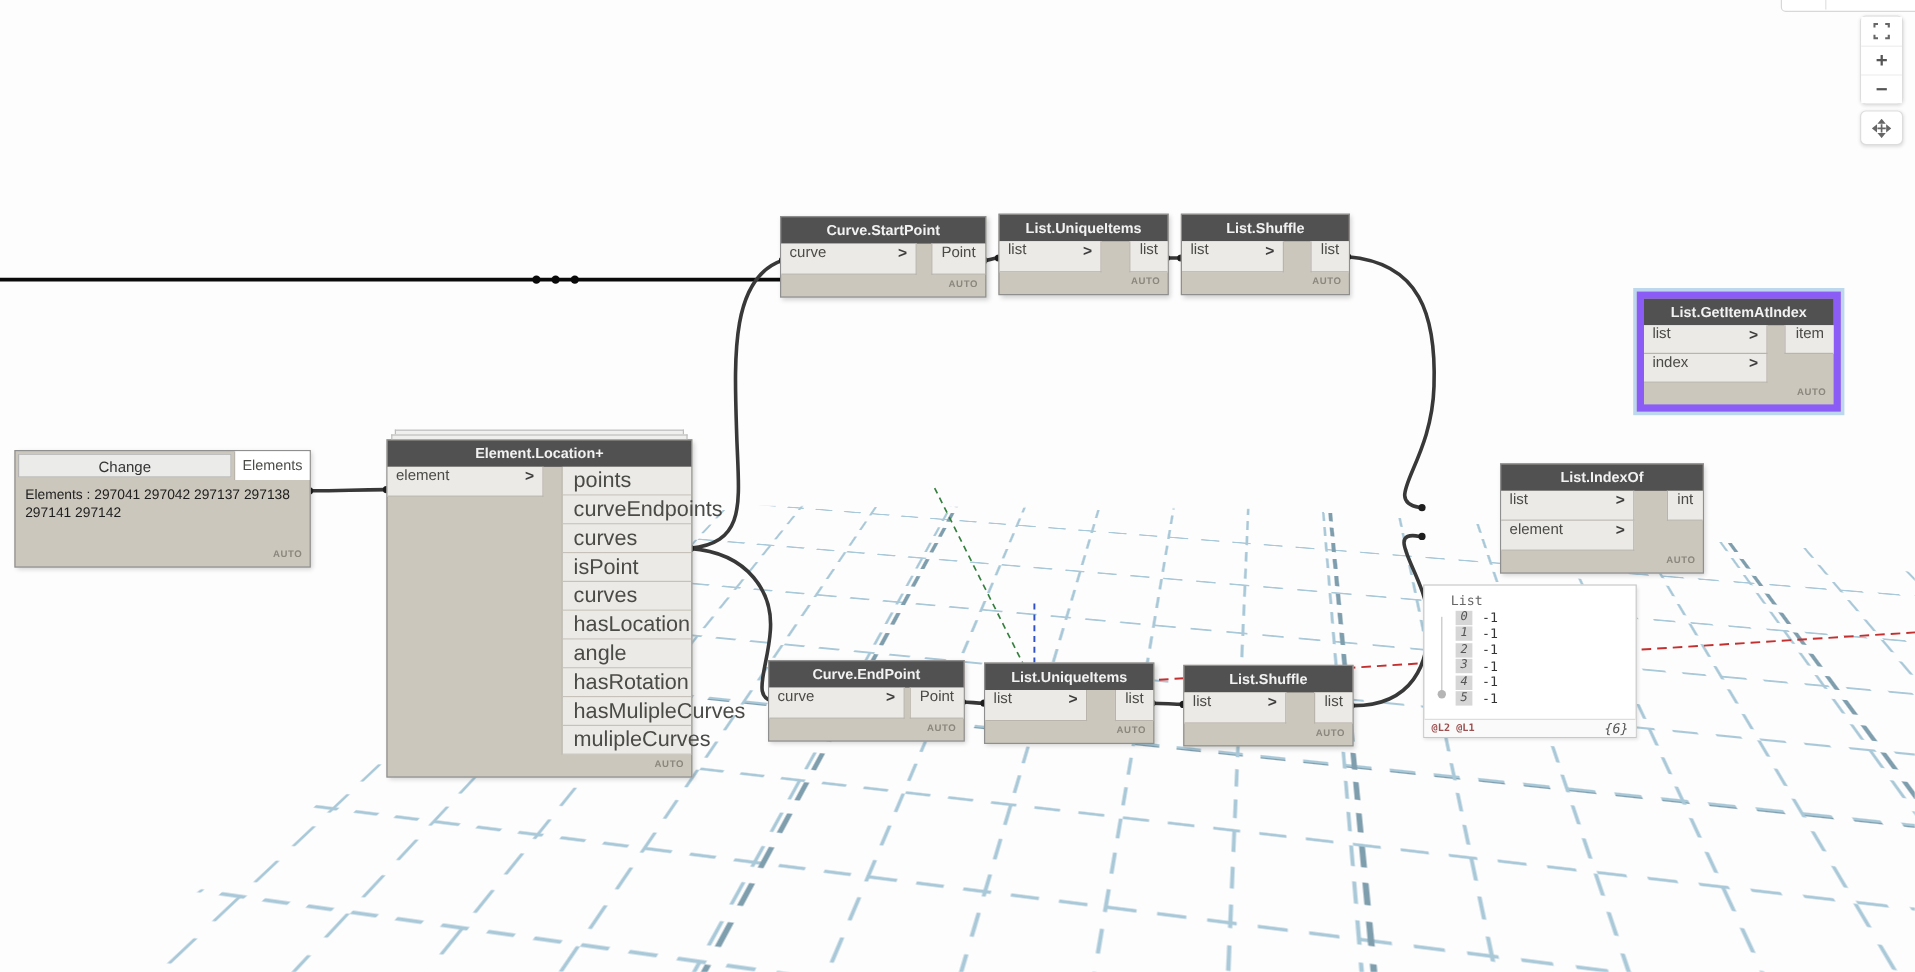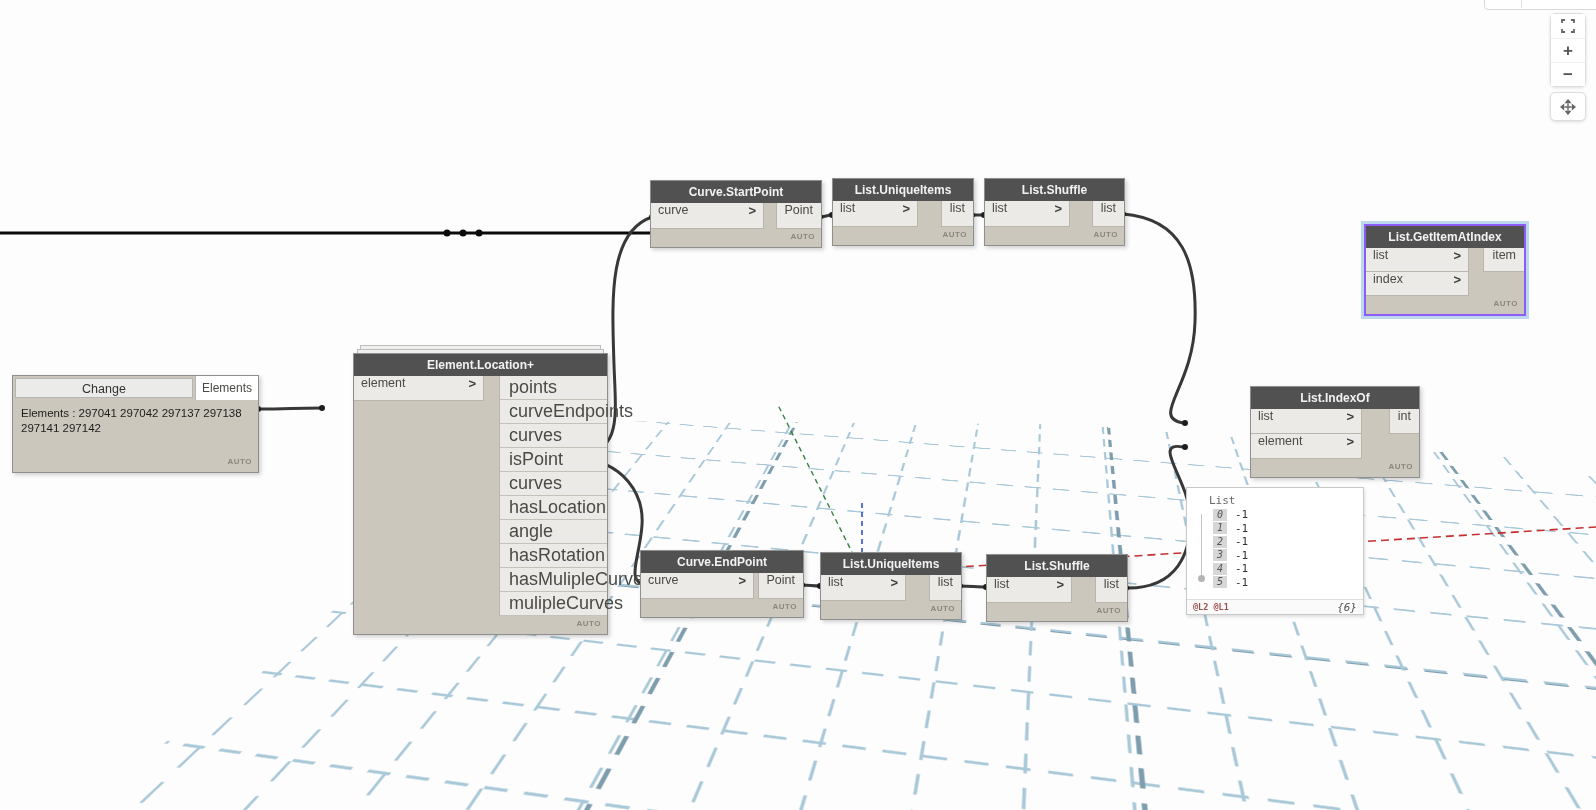--- a/index.html
+++ b/index.html
@@ -22,21 +22,21 @@
       repeating-linear-gradient(90deg,transparent 0 298px,#7e9dad 298px 301px);
     -webkit-mask:repeating-linear-gradient(180deg,#000 0 14px,transparent 14px 24px);
     mask:repeating-linear-gradient(180deg,#000 0 14px,transparent 14px 24px);}
 
   
   svg.layer{position:absolute;left:0;top:0;z-index:1;}
 
   
   .node{position:absolute;z-index:2;background:#cbc7bd;border:1px solid #8f8f8f;
         box-shadow:2px 2px 4px rgba(0,0,0,.18);font-size:12.5px;color:#3b3b3b;}
-  .node.selected{border:2px solid #8b5cf6;box-shadow:0 0 0 3px rgba(110,170,220,.45);}
+  .node.selected{border:6px solid #8b5cf6;box-shadow:0 0 0 3px rgba(110,170,220,.45);margin-top:19px;}
   .nheader{background:#515151;color:#f2f2f2;font-weight:bold;font-size:12px;
            text-align:center;height:22px;line-height:22px;white-space:nowrap;overflow:hidden;}
   .nfoot{height:18px;line-height:16px;text-align:right;padding:0 6px;
          font-size:8px;font-weight:bold;letter-spacing:.5px;color:#8b877e;}
   .prow{display:flex;justify-content:space-between;align-items:stretch;height:26px;}
   .port{background:#eceae6;display:flex;align-items:flex-start;font-size:12.5px;color:#4a4a46;}
   .port.in{padding:0 7px;min-width:98px;justify-content:space-between;
            border-right:1px solid #b9b5ac;border-bottom:1px solid #b9b5ac;}
   .port.out{padding:0 8px;justify-content:flex-end;
             border-left:1px solid #b9b5ac;border-bottom:1px solid #b9b5ac;}
@@ -147,21 +147,21 @@
 
 <div class="node" id="n-select" style="left:12px;top:375px;width:245px;">
   <div class="selrow">
     <div class="change-btn">Change</div>
     <div class="out-cell">Elements</div>
   </div>
   <div class="sel-body">Elements : 297041 297042 297137 297138 297141 297142</div>
   <div class="nfoot">AUTO</div>
 </div>
 
-<div class="node" id="n-location" style="left:322px;top:353px;width:253px;margin-left:31px;">
+<div class="node" id="n-location" style="left:322px;top:366px;width:253px;">
   <div class="stackbar" style="top:-9px;left:6px;right:6px;"></div>
   <div class="stackbar" style="top:-5px;"></div>
   <div class="nheader">Element.Location+</div>
   <div class="cols">
     <div class="leftcol">
       <div class="port in in-el" style="width:115px;min-width:0;">
         <span>element</span>
         <span class="chev">&gt;</span>
       </div>
       <div class="body-fill"></div>

